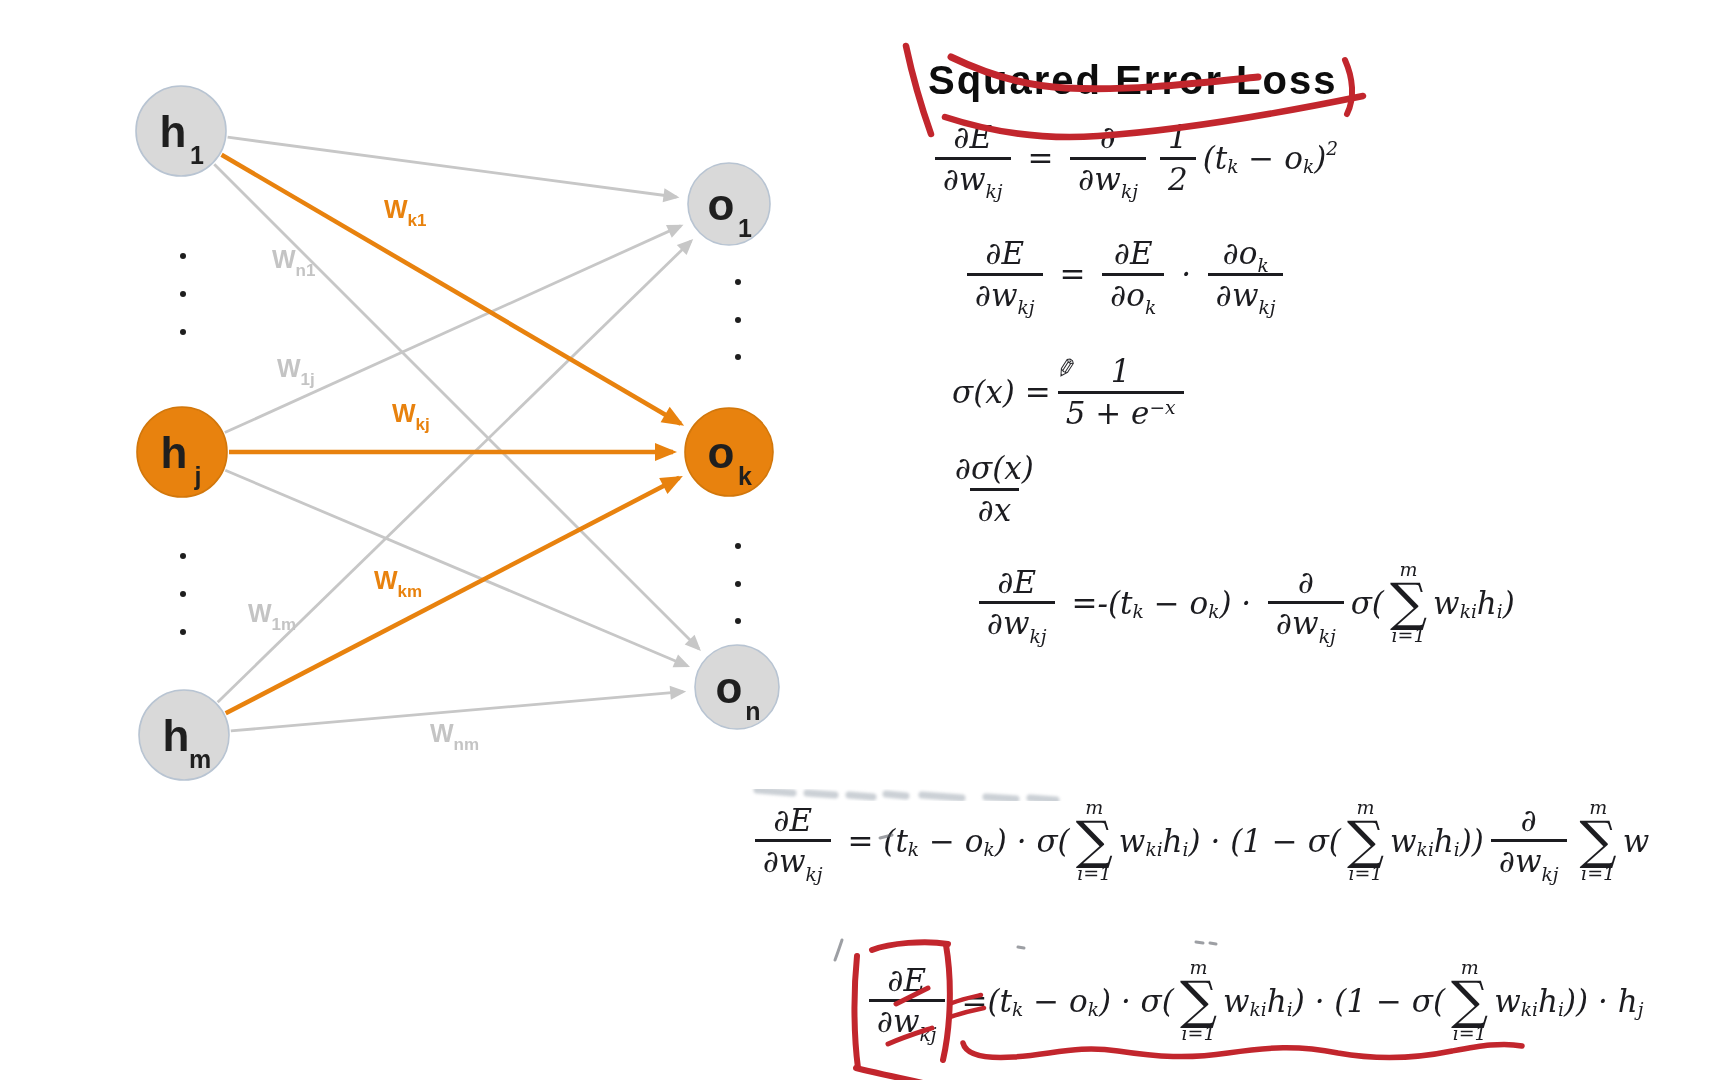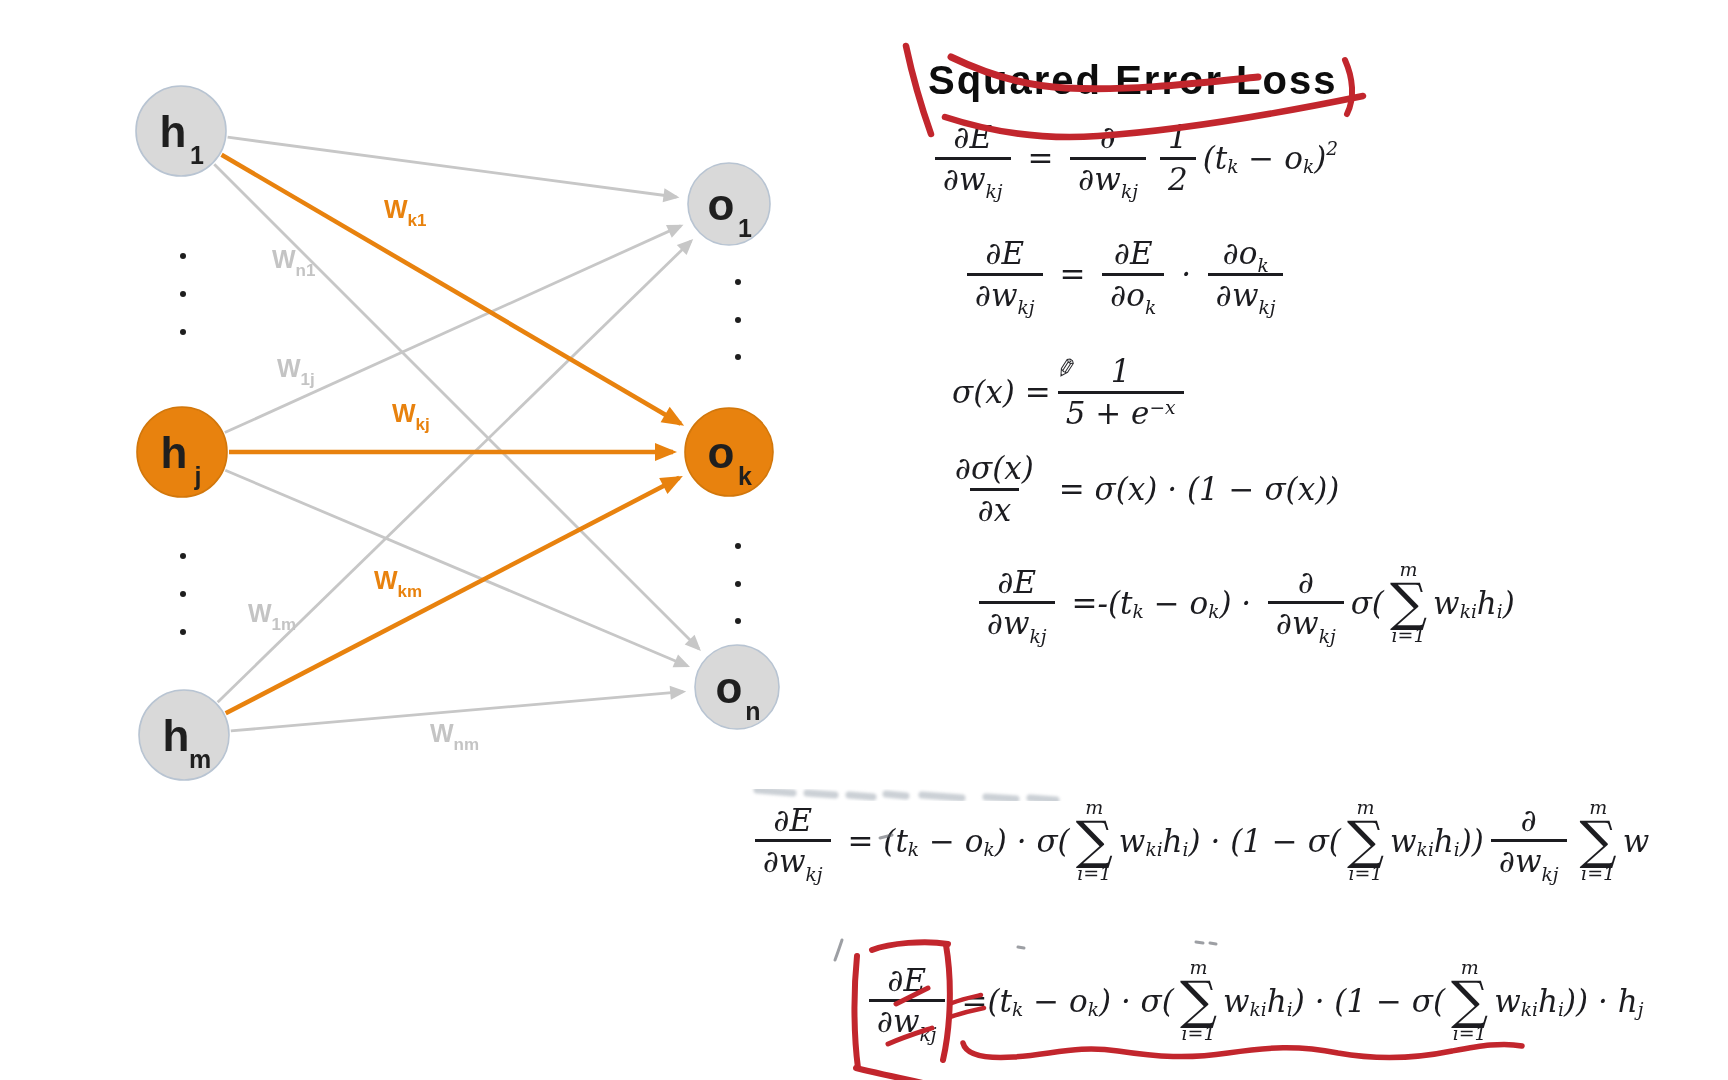--- a/index.html
+++ b/index.html
@@ -121,21 +121,21 @@
       <circle cx="738" cy="546" r="3" fill="#1e1e1e"></circle>
       <circle cx="738" cy="584" r="3" fill="#1e1e1e"></circle>
       <circle cx="738" cy="621" r="3" fill="#1e1e1e"></circle>
     </g>
 </svg>
 
 <div id="title">Squared Error Loss</div>
 <div class="eq" id="eq1"><span class="mfrac"><span class="mnum"><span class="mr">∂E</span></span><span class="mden"><span class="mr">∂w</span><span class="mdn">kj</span></span></span><span class="mr"> = </span><span class="mfrac"><span class="mnum"><span class="mr">∂</span></span><span class="mden"><span class="mr">∂w</span><span class="mdn">kj</span></span></span><span class="mfrac"><span class="mnum"><span class="mr">1</span></span><span class="mden"><span class="mr">2</span></span></span><span class="mr">(t</span><span class="mdn">k</span><span class="mr"> − o</span><span class="mdn">k</span><span class="mr">)</span><span class="mup">2</span></div>
 <div class="eq" id="eq2"><span class="mfrac"><span class="mnum"><span class="mr">∂E</span></span><span class="mden"><span class="mr">∂w</span><span class="mdn">kj</span></span></span><span class="mr"> = </span><span class="mfrac"><span class="mnum"><span class="mr">∂E</span></span><span class="mden"><span class="mr">∂o</span><span class="mdn">k</span></span></span><span class="mr"> · </span><span class="mfrac"><span class="mnum"><span class="mr">∂o</span><span class="mdn">k</span></span><span class="mden"><span class="mr">∂w</span><span class="mdn">kj</span></span></span></div>
 <div class="eq" id="eq3"><span class="mr">σ(x) =</span><span class="mfrac"><span class="mnum"><span class="mr">1</span></span><span class="mden"><span class="mr">5 + e</span><span class="mup">−x</span></span></span></div>
-<div class="eq" id="eq4"><span class="mfrac"><span class="mnum"><span class="mr">∂σ(x)</span></span><span class="mden"><span class="mr">∂x</span></span></span><span class="mr"> = σ(x) · (1 − σ(x))</span></div>
+<div class="eq" id="eq4"><span class="mfrac"><span class="mnum"><span class="mr">∂σ(x)</span></span><span class="mden"><span class="mr">∂x</span></span></span></div>
 <div class="eq" id="eq5"><span class="mfrac"><span class="mnum"><span class="mr">∂E</span></span><span class="mden"><span class="mr">∂w</span><span class="mdn">kj</span></span></span><span class="mr"> =</span><span class="mr">-(t</span><span class="mdn">k</span><span class="mr"> − o</span><span class="mdn">k</span><span class="mr">) · </span><span class="mfrac"><span class="mnum"><span class="mr">∂</span></span><span class="mden"><span class="mr">∂w</span><span class="mdn">kj</span></span></span><span class="mr">σ(</span><span class="msum"><span class="msumtop">m</span><span class="msig">∑</span><span class="msumbot">i=1</span></span><span class="mr">w</span><span class="mdn">ki</span><span class="mr">h</span><span class="mdn">i</span><span class="mr">)</span></div>
 <div class="eq" id="eq6"><span class="mfrac"><span class="mnum"><span class="mr">∂E</span></span><span class="mden"><span class="mr">∂w</span><span class="mdn">kj</span></span></span><span class="mr"> = (t</span><span class="mdn">k</span><span class="mr"> − o</span><span class="mdn">k</span><span class="mr">) · σ(</span><span class="msum"><span class="msumtop">m</span><span class="msig">∑</span><span class="msumbot">i=1</span></span><span class="mr">w</span><span class="mdn">ki</span><span class="mr">h</span><span class="mdn">i</span><span class="mr">) · (1 − σ(</span><span class="msum"><span class="msumtop">m</span><span class="msig">∑</span><span class="msumbot">i=1</span></span><span class="mr">w</span><span class="mdn">ki</span><span class="mr">h</span><span class="mdn">i</span><span class="mr">))</span><span class="mfrac"><span class="mnum"><span class="mr">∂</span></span><span class="mden"><span class="mr">∂w</span><span class="mdn">kj</span></span></span><span class="msum"><span class="msumtop">m</span><span class="msig">∑</span><span class="msumbot">i=1</span></span><span class="mr">w</span></div>
 <div class="eq" id="eq7"><span class="mfrac"><span class="mnum"><span class="mr">∂E</span></span><span class="mden"><span class="mr">∂w</span><span class="mdn">kj</span></span></span><span class="mr"> =</span><span class="mr">(t</span><span class="mdn">k</span><span class="mr"> − o</span><span class="mdn">k</span><span class="mr">) · σ(</span><span class="msum"><span class="msumtop">m</span><span class="msig">∑</span><span class="msumbot">i=1</span></span><span class="mr">w</span><span class="mdn">ki</span><span class="mr">h</span><span class="mdn">i</span><span class="mr">) · (1 − σ(</span><span class="msum"><span class="msumtop">m</span><span class="msig">∑</span><span class="msumbot">i=1</span></span><span class="mr">w</span><span class="mdn">ki</span><span class="mr">h</span><span class="mdn">i</span><span class="mr">)) · h</span><span class="mdn">j</span></div>
 <span id="pencil">✎</span>
 
 <svg id="marks" width="1728" height="1080" viewBox="0 0 1728 1080">
   <defs>
     <filter id="blur1">
         <feGaussianBlur stdDeviation="1.7"></feGaussianBlur>
       </filter>

